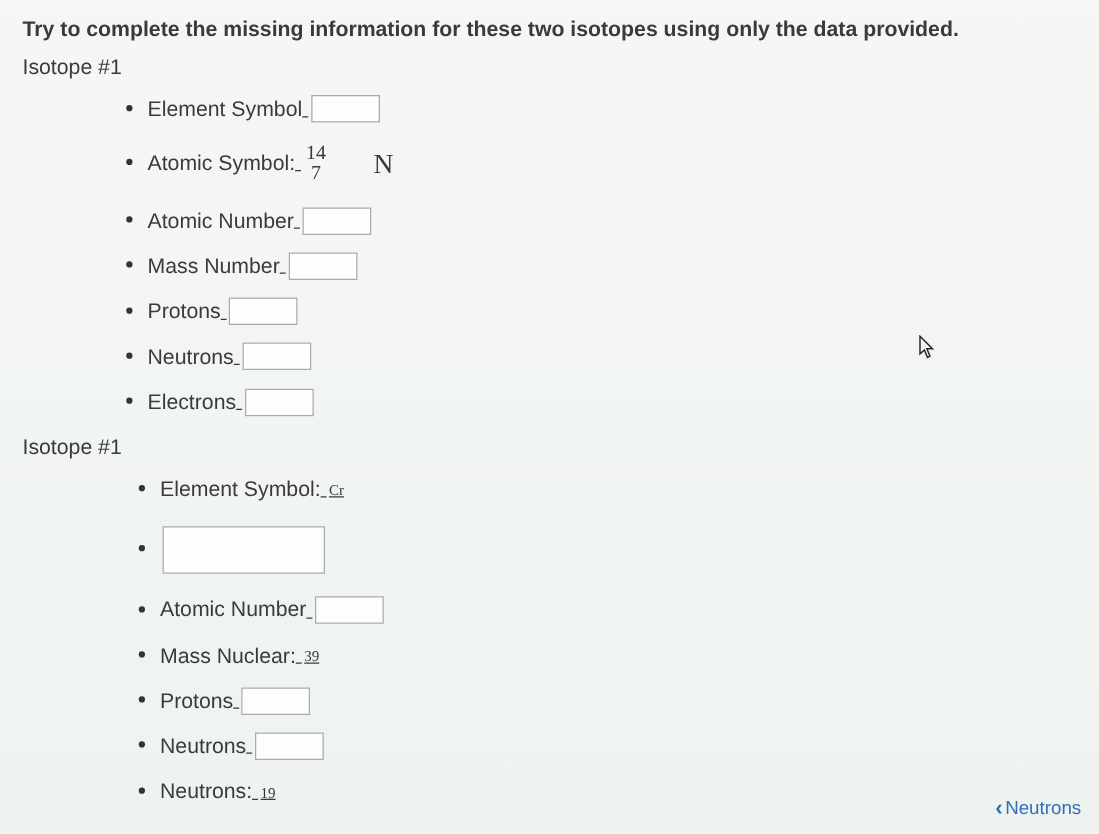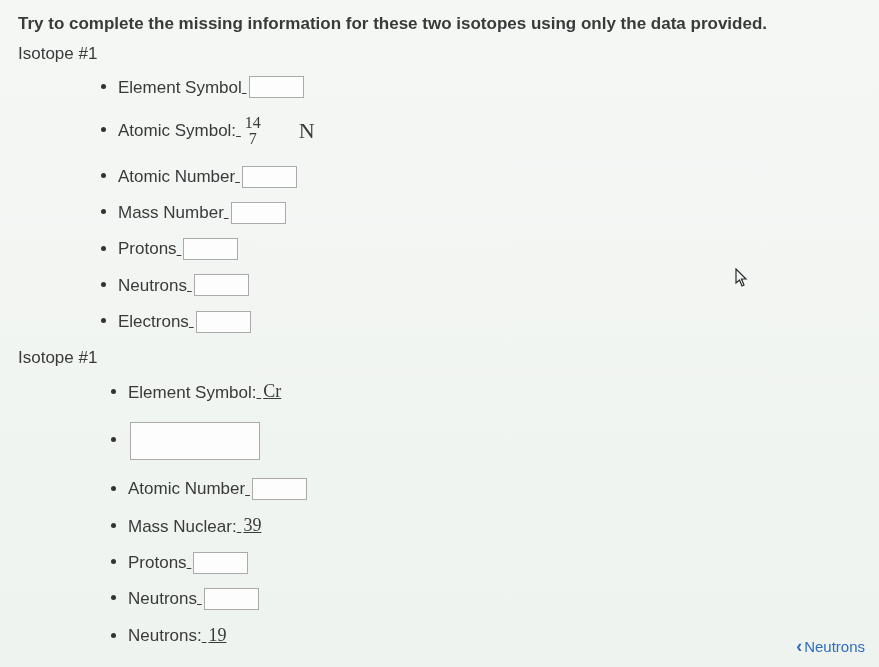--- a/index.html
+++ b/index.html
@@ -73,21 +73,21 @@
       font-size: 16px;
       line-height: 1;
       margin-right: 2px;
     }
     .nuclear-element {
       font-size: 22px;
       font-family: "Times New Roman", serif;
     }
     .value {
       font-family: "Times New Roman", serif;
-      font-size: 18px;
+      font-size: 12px;
       margin-left: 2px;
     }
     .cursor {
       position: absolute;
       left: 735px;
       top: 268px;
       font-size: 18px;
       color: #2a2a2a;
     }
     .previous-btn {

